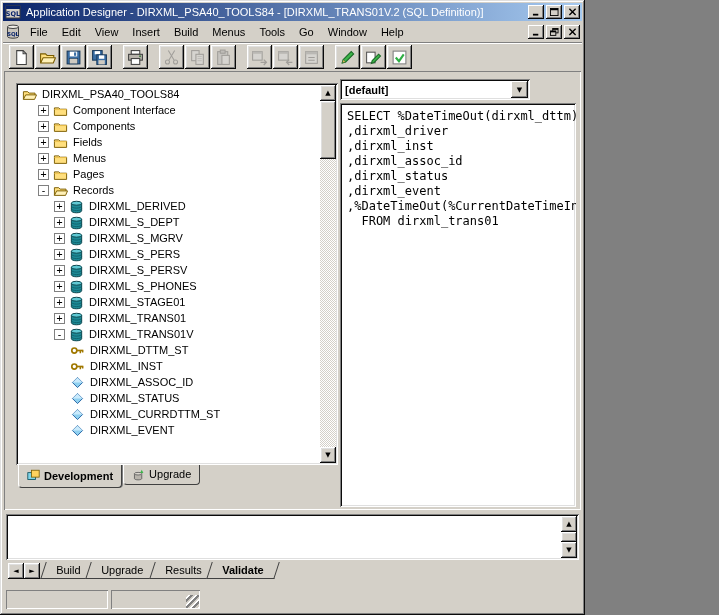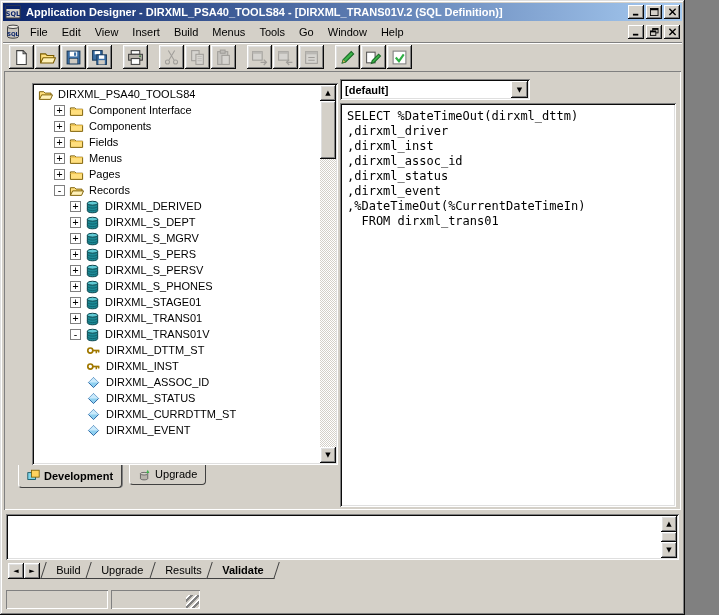--- a/index.html
+++ b/index.html
@@ -5,32 +5,32 @@
   * { margin:0; padding:0; box-sizing:border-box; }
   html,body { background:#808080; }
   body { font-family:"Liberation Sans", sans-serif; font-size:11px; color:#000; }
 
   
   .r1 { box-shadow: inset -1px -1px 0 #0a0a0a, inset 1px 1px 0 #ffffff, inset -2px -2px 0 #808080, inset 2px 2px 0 #dfdfdf; }
   .s1 { box-shadow: inset 1px 1px 0 #808080, inset -1px -1px 0 #ffffff; }
   .s2 { box-shadow: inset 1px 1px 0 #808080, inset -1px -1px 0 #ffffff, inset 2px 2px 0 #0a0a0a, inset -2px -2px 0 #dfdfdf; background:#fff; }
 
   .window {
-    position:relative; width:685px; height:615px; background:#d4d0c8;
+    position:relative; width:585px; height:615px; background:#d4d0c8;
     box-shadow: inset -1px -1px 0 #0a0a0a, inset 1px 1px 0 #dfdfdf, inset -2px -2px 0 #808080, inset 2px 2px 0 #ffffff;
     overflow:hidden;
   }
 
   
   .titlebar {
     position:absolute; left:3px; top:3px; right:3px; height:18px;
     background:linear-gradient(90deg,#0a246a,#a6caf0);
     display:flex; align-items:center; padding:0 2px; gap:3px;
   }
-  .title-text { color:#fff; font-weight:bold; flex:1; white-space:nowrap; overflow:hidden; }
+  .title-text { color:#fff; font-weight:normal; flex:1; white-space:nowrap; overflow:hidden; }
   .winbtn {
     width:16px; height:14px; background:#d4d0c8; display:inline-flex;
     align-items:center; justify-content:center; flex:none;
     box-shadow: inset -1px -1px 0 #0a0a0a, inset 1px 1px 0 #ffffff, inset -2px -2px 0 #808080;
   }
   .winbtn svg { width:9px; height:8px; }
   .btn-cluster { display:flex; gap:2px; align-items:center; }
 
   
   .menubar {
@@ -56,21 +56,21 @@
 
   
   .workspace {
     position:absolute; left:4px; top:71px; right:4px; height:439px;
     background:#d4d0c8;
     box-shadow: inset 1px 1px 0 #808080, inset -1px -1px 0 #ffffff;
   }
 
   
   .project-window { position:absolute; left:12px; top:12px; width:322px; height:406px; }
-  .tree-panel { position:absolute; left:0; right:0; top:0; bottom:24px;margin-left:16px; }
+  .tree-panel { position:absolute; left:0; right:0; top:0; bottom:24px; }
   .tree-rows { position:absolute; left:2px; top:2px; right:19px; bottom:2px; overflow:hidden; padding-top:1px; }
   .trow { display:flex; align-items:center; height:16px; white-space:nowrap; }
   .trow .ic { margin-right:3px; flex:none; display:inline-flex; }
   .trow .ic svg { width:15px; height:15px; }
   .expander {
     width:11px; height:11px; border:1px solid #808080; background:#fff;
     font-family:"DejaVu Sans Mono", monospace; font-size:10px; line-height:9px;
     text-align:center; margin-right:4px; flex:none;
   }
   .tlabel { padding:0 2px; }
@@ -90,21 +90,21 @@
     display:flex; align-items:center; justify-content:center;
     font-family:"DejaVu Sans", sans-serif; font-size:7px;
   }
   .sbtn.up { top:0; } .sbtn.down { bottom:0; }
   .sthumb { position:absolute; left:0; width:16px; background:#d4d0c8; }
 
   
   .left-tabs { position:absolute; left:2px; bottom:0; height:24px; display:flex; align-items:flex-start; }
   .ltab {
     height:20px; background:#d4d0c8; display:flex; align-items:center; gap:4px;
-    padding:1px 8px 2px 8px; margin-right:7px;
+    padding:1px 8px 2px 8px; margin-right:1px;
     border-left:1px solid #fff; border-right:1px solid #404040; border-bottom:1px solid #404040;
     border-radius:0 0 4px 4px;
   }
   .ltab .ic svg { width:13px; height:13px; }
   .ltab.active { height:23px; font-weight:bold; z-index:2; box-shadow:1px 0 0 #808080; }
 
   
   .sql-window { position:absolute; left:336px; top:8px; right:5px; bottom:3px; }
   .combo {
     position:absolute; left:0; top:0; width:190px; height:21px;

